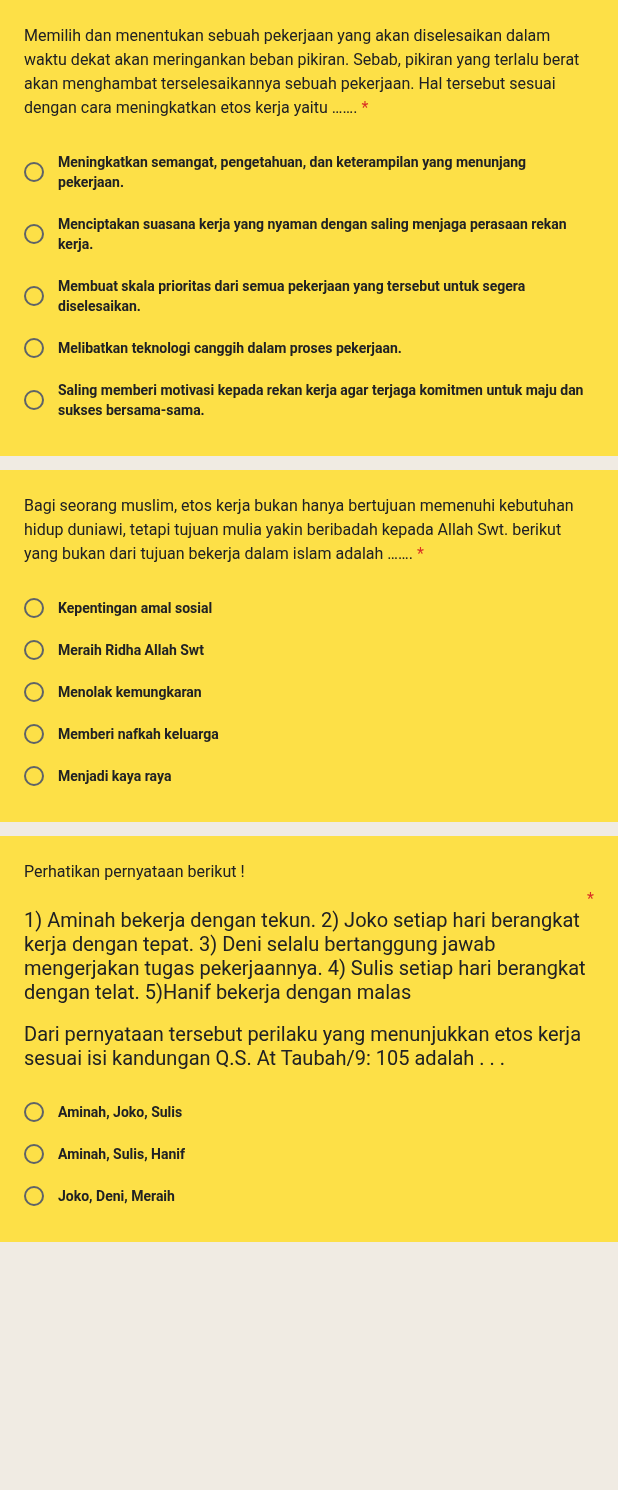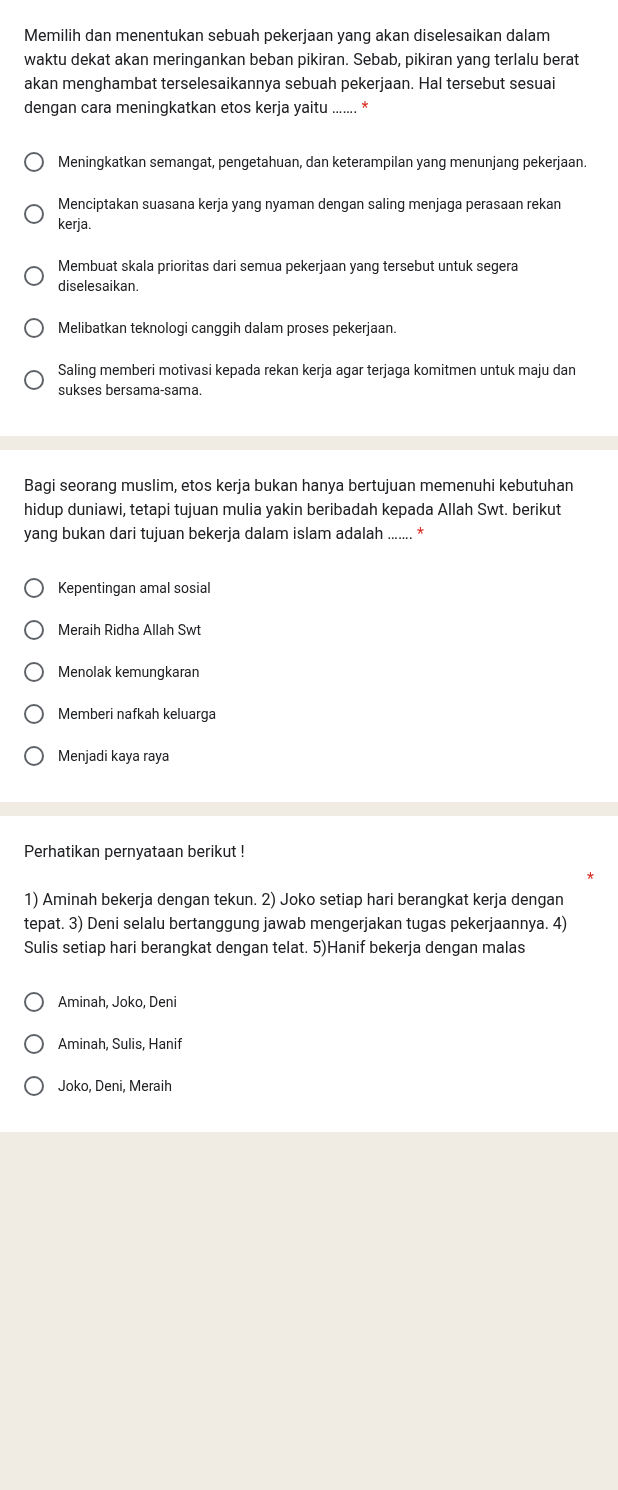--- a/index.html
+++ b/index.html
@@ -6,21 +6,21 @@
       box-sizing: border-box;
       margin: 0;
       padding: 0;
     }
     body {
       font-family: 'Roboto', 'Arial', sans-serif;
       background: #f0ebe3;
       width: 618px;
     }
     .card {
-      background: #ffffff;
+      background: #fde047;
       padding: 24px 24px 28px 24px;
       margin-bottom: 14px;
     }
     .question-text {
       font-size: 16px;
       line-height: 24px;
       color: #202124;
       margin-bottom: 24px;
     }
     .asterisk {
@@ -44,23 +44,24 @@
       height: 20px;
       min-width: 20px;
       border: 2px solid #5f6368;
       border-radius: 50%;
       flex-shrink: 0;
     }
     .option-label {
       font-size: 14px;
       line-height: 20px;
       color: #202124;
+      font-weight: bold;
     }
     .multi-text p {
-      font-size: 16px;
+      font-size: 20px;
       line-height: 24px;
       color: #202124;
       margin-bottom: 18px;
     }
     .multi-text p:last-child {
       margin-bottom: 24px;
     }
     .header-row {
       display: flex;
       align-items: flex-end;
@@ -132,25 +133,26 @@
   </div>
 </div>
 
 <div class="card">
   <div class="header-row">
     <div class="question-text flex-title">Perhatikan pernyataan berikut !</div>
     <span class="asterisk">*</span>
   </div>
   <div class="multi-text">
     <p>1)   Aminah bekerja dengan tekun. 2) Joko setiap hari berangkat kerja dengan tepat. 3) Deni selalu bertanggung jawab mengerjakan tugas pekerjaannya. 4) Sulis setiap hari berangkat dengan telat. 5)Hanif bekerja dengan malas</p>
+    <p>Dari pernyataan tersebut perilaku yang menunjukkan etos kerja sesuai isi kandungan Q.S. At Taubah/9: 105 adalah .  .  .</p>
   </div>
   <div class="options">
     <div class="option-row">
       <div class="radio"></div>
-      <div class="option-label">Aminah, Joko, Deni</div>
+      <div class="option-label">Aminah, Joko, Sulis</div>
     </div>
     <div class="option-row">
       <div class="radio"></div>
       <div class="option-label">Aminah, Sulis, Hanif</div>
     </div>
     <div class="option-row">
       <div class="radio"></div>
       <div class="option-label">Joko, Deni, Meraih</div>
     </div>
   </div>

